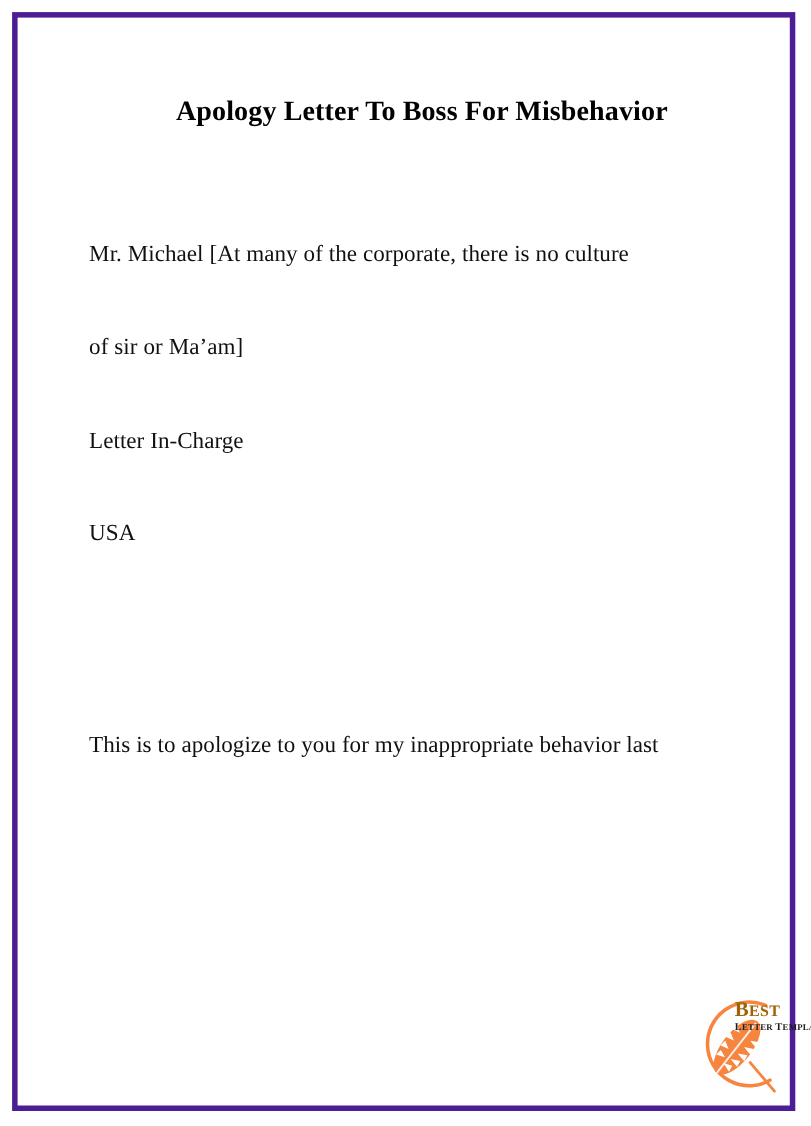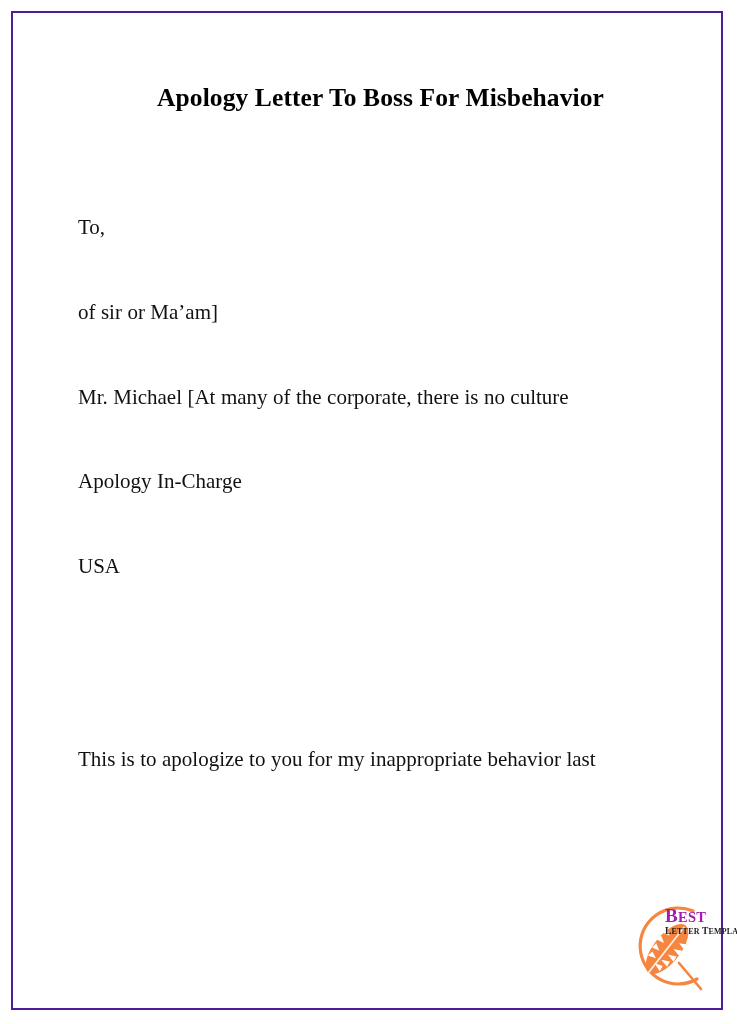--- a/index.html
+++ b/index.html
@@ -24,21 +24,21 @@
     width: 737px;
     height: 1024px;
     background: #ffffff;
   }
   #border-frame {
     position: absolute;
     left: 11px;
     top: 11px;
     width: 712px;
     height: 999px;
-    border: 2px solid #4c1d95;
+    border: 5px solid #4c1d95;
     box-sizing: border-box;
     background: #ffffff;
   }
 
   
   #content {
     position: absolute;
     left: 65px;
     top: 70px;
     width: 605px;
@@ -85,21 +85,21 @@
     width: 104px;
     height: 100px;
   }
   #logo svg { display: block; }
   .logo-best {
     position: absolute;
     left: 44px;
     top: 9px;
     font-family: "Liberation Serif", "DejaVu Serif", serif;
     font-weight: bold;
-    color: #a21caf;
+    color: #a16207;
     letter-spacing: 0.3px;
     line-height: 1;
     white-space: nowrap;
   }
   .logo-best .cap { font-size: 19px; }
   .logo-best .rest { font-size: 14.5px; }
   .logo-sub {
     position: absolute;
     left: 44px;
     top: 30px;
@@ -120,24 +120,23 @@
 
   <div id="border-frame">
 
     <div id="content">
 
       <h1 id="doc-title">Apology Letter To Boss For Misbehavior</h1>
 
       <div id="spacer-title-to-address"></div>
 
       <div class="block">
-        <span class="line">To,</span>
+        <span class="line">Mr. Michael [At many of the corporate, there is no culture</span>
         <span class="line">of sir or Ma’am]</span>
-        <span class="line">Mr. Michael [At many of the corporate, there is no culture</span>
-        <span class="line">Apology In-Charge</span>
+        <span class="line">Letter In-Charge</span>
         <span class="line">USA</span>
       </div>
 
       <div id="spacer-address-to-greeting"></div>
 
 
       <div id="spacer-greeting-to-body"></div>
 
       <div class="block">
         <span class="line">This is to apologize to you for my inappropriate behavior last</span>

